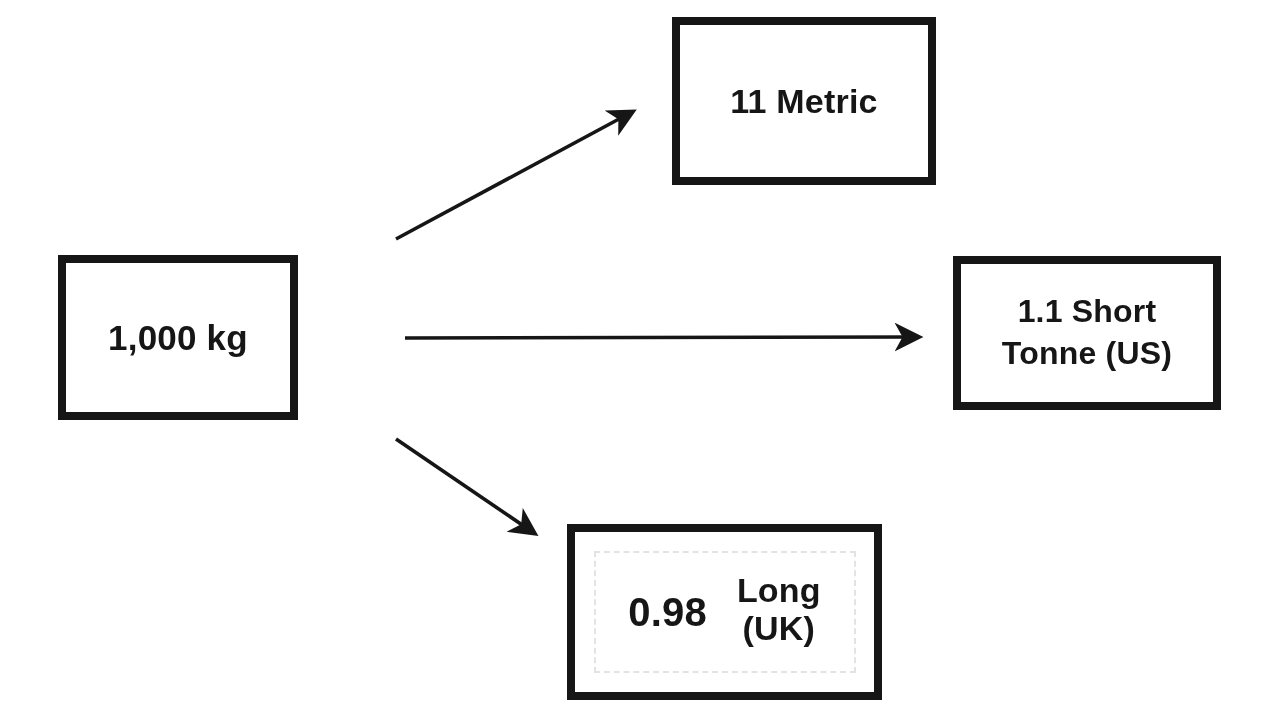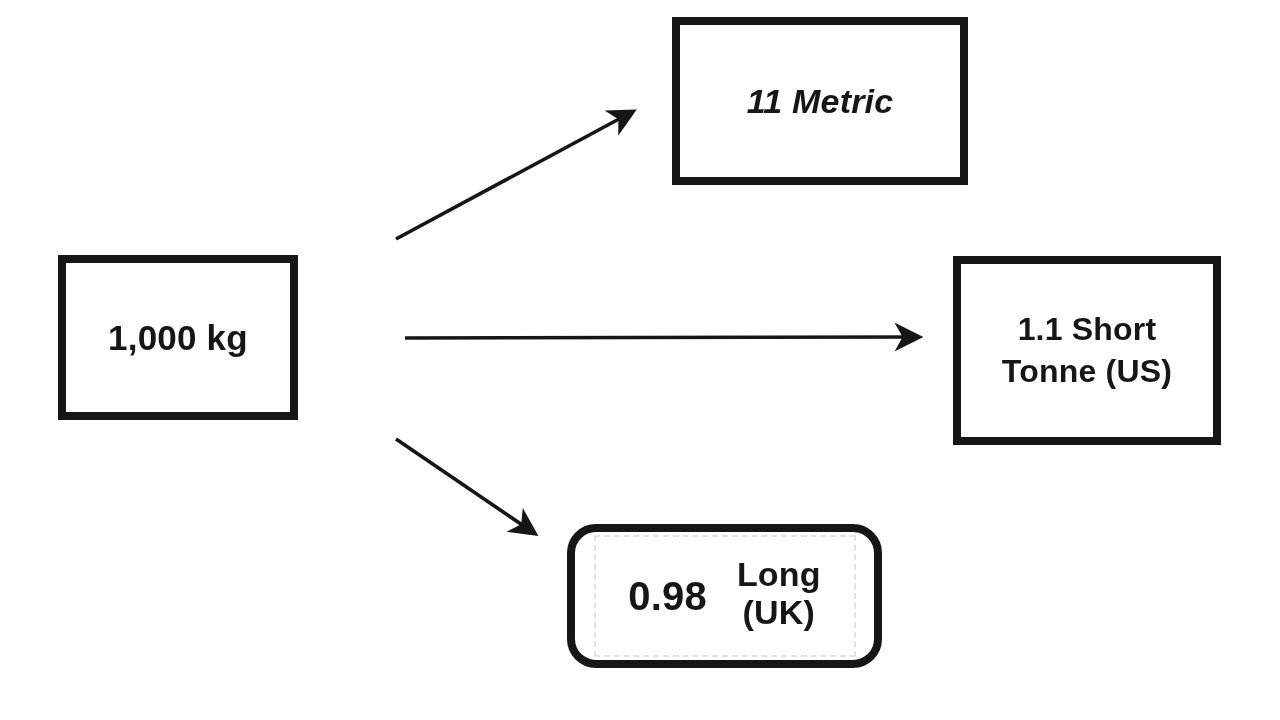--- a/index.html
+++ b/index.html
@@ -23,23 +23,23 @@
     border:8px solid var(--ink);
     background:#fff;
     display:flex;
     align-items:center;
     justify-content:center;
     text-align:center;
     font-weight:700;
     letter-spacing:.2px;
   }
   .node-source{left:58px;top:255px;width:240px;height:165px;font-size:35px;}
-  .node-metric{left:672px;top:17px;width:296px;height:168px;font-size:34px;line-height:1.25;font-style:italic;}
-  .node-short{left:953px;top:256px;width:268px;height:189px;font-size:32px;line-height:1.3;}
-  .node-long{left:567px;top:524px;width:315px;height:144px;border-radius:29px;}
+  .node-metric{left:672px;top:17px;width:264px;height:168px;font-size:34px;line-height:1.25;}
+  .node-short{left:953px;top:256px;width:268px;height:154px;font-size:32px;line-height:1.3;}
+  .node-long{left:567px;top:524px;width:315px;height:176px;}
   .node-long .inner{
     box-sizing:border-box;
     width:262px;height:122px;
     border:2px dashed var(--dash);
     display:flex;
     align-items:center;
     justify-content:center;
     gap:30px;
   }
   .long-value{font-size:40px;font-weight:700;}

